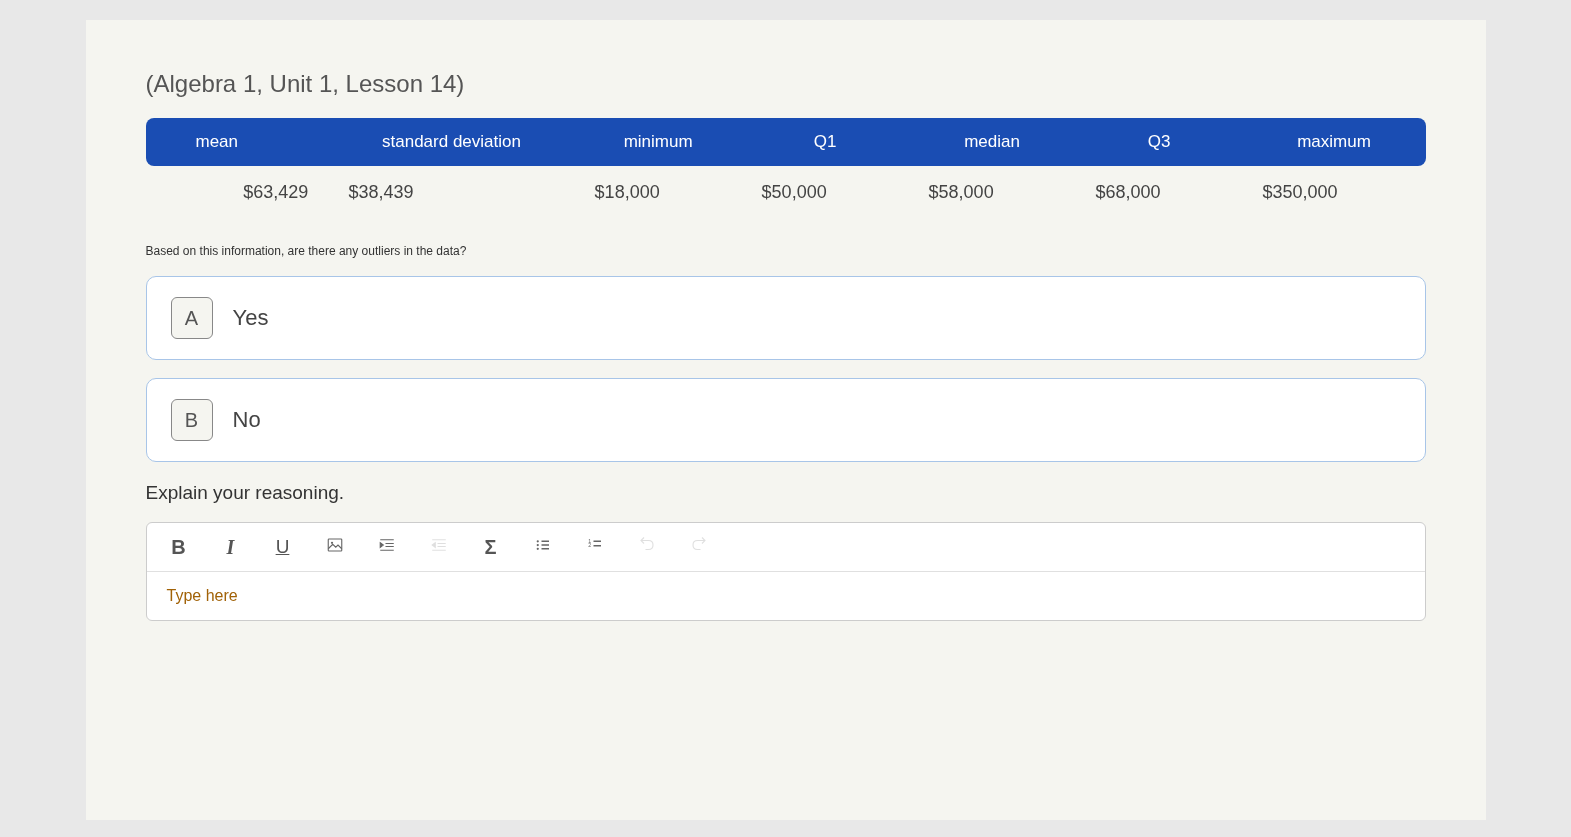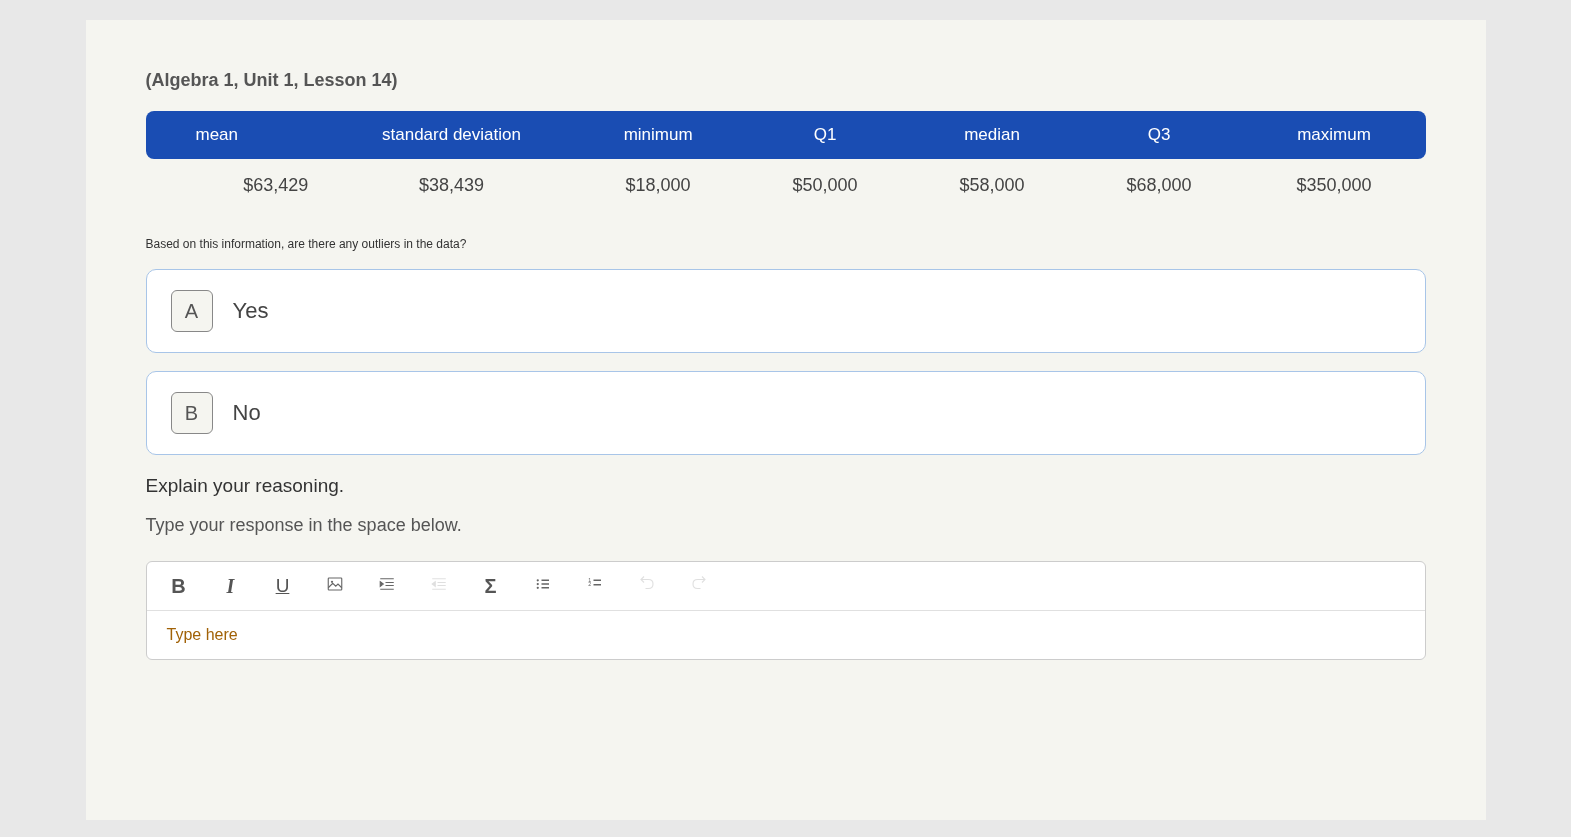--- a/index.html
+++ b/index.html
@@ -15,23 +15,22 @@
     }
     .page-container {
       background: #f5f5f0;
       max-width: 1400px;
       margin: 0 auto;
       padding: 50px 60px;
       min-height: 800px;
     }
     .breadcrumb {
       color: #555;
-      font-size: 18px;
+      font-size: 24px;
       margin-bottom: 20px;
-      font-weight: bold;
     }
     .problem-statement {
       color: #333;
       font-size: 19px;
       margin-bottom: 25px;
     }
     .data-table {
       width: 100%;
       border-collapse: collapse;
       margin-bottom: 25px;
@@ -53,21 +52,21 @@
       padding-left: 50px;
     }
     .data-table th:last-child {
       border-top-right-radius: 8px;
       border-bottom-right-radius: 8px;
     }
     .data-table td {
       padding: 16px 20px;
       font-size: 18px;
       color: #444;
-      text-align: center;
+      text-align: left;
     }
     .data-table td:first-child {
       text-align: right;
       padding-left: 30px;
     }
     .question-text {
       color: #333;
       font-size: 12px;
       margin-bottom: 18px;
     }
@@ -208,21 +207,20 @@
       <div class="choice-label">Yes</div>
     </div>
     <div class="choice-option">
       <div class="choice-letter">B</div>
       <div class="choice-label">No</div>
     </div>
   </div>
 
   <div class="explain-heading">Explain your reasoning.</div>
 
-  <div class="type-instruction">Type your response in the space below.</div>
 
   <div class="editor-container">
     <div class="editor-toolbar">
       <button class="toolbar-btn bold">B</button>
       <button class="toolbar-btn italic">I</button>
       <button class="toolbar-btn underline">U</button>
       <button class="toolbar-btn toolbar-icon">
         <span>
           <svg viewBox="0 0 24 24">
               <rect x="3" y="4" width="18" height="16" rx="1" fill="none" stroke="#666" stroke-width="1.5"></rect>

